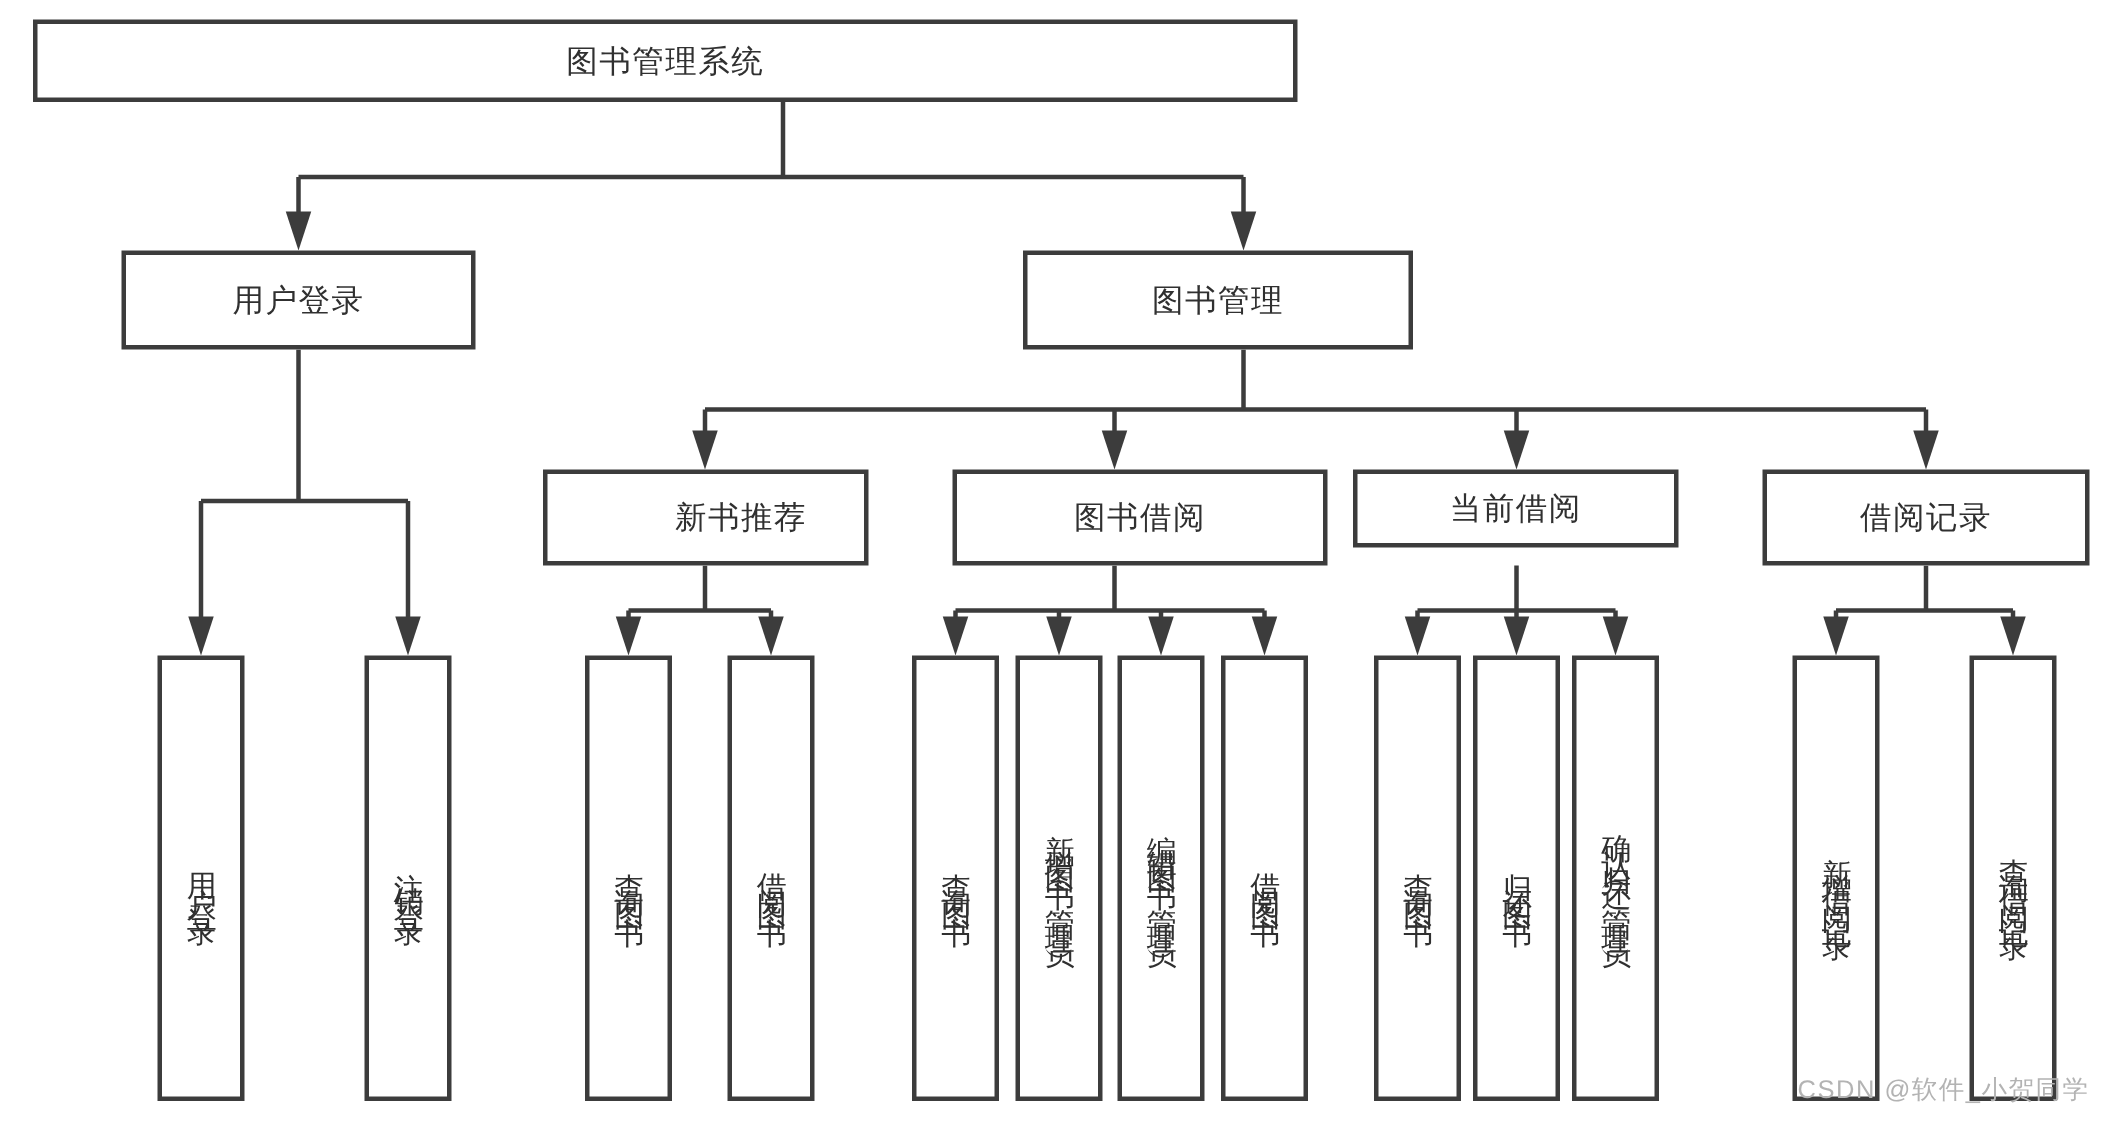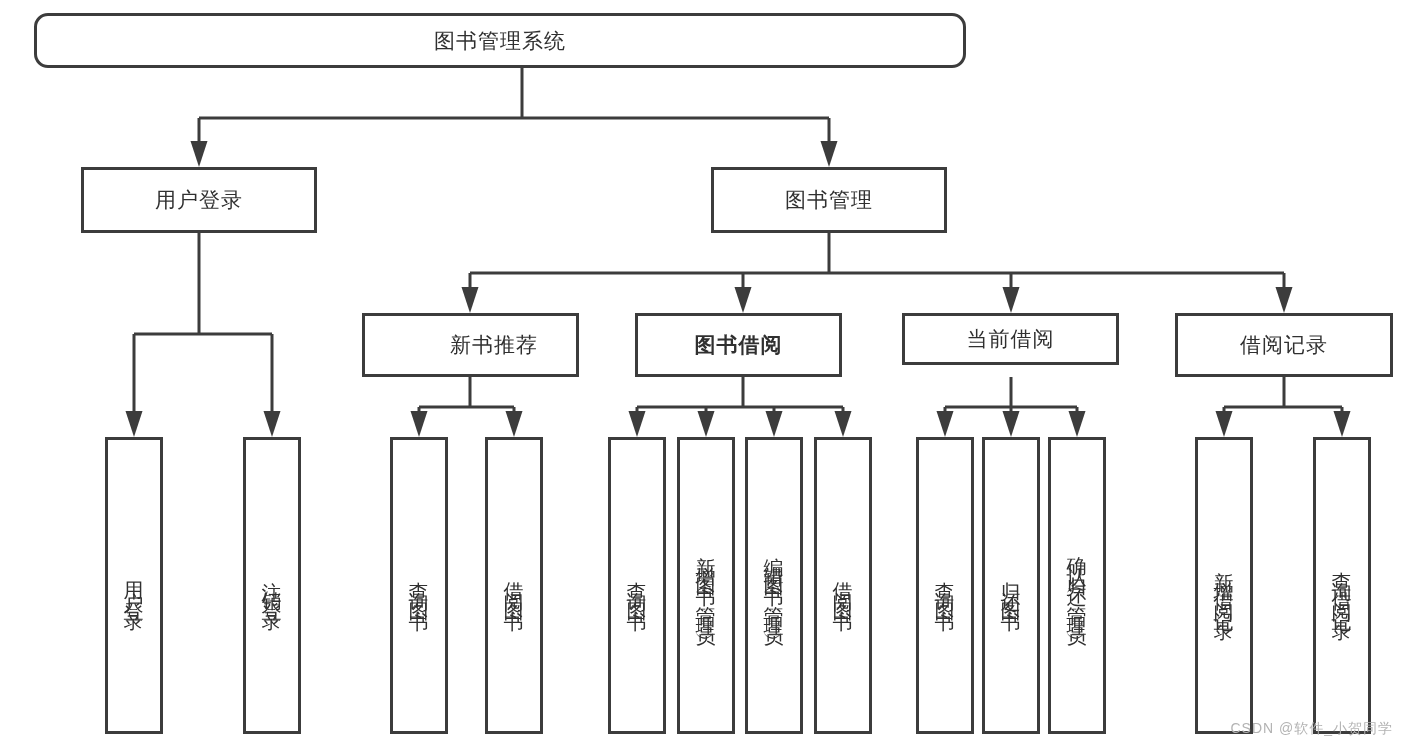--- a/index.html
+++ b/index.html
@@ -13,21 +13,21 @@
     display:flex;align-items:center;justify-content:center;
     color:#303030;font-size:21px;letter-spacing:1px;white-space:nowrap;
   }
   .vnode{font-size:20px;letter-spacing:0;}
   .vnode .vtext{
     writing-mode:vertical-rl;text-orientation:mixed;
     letter-spacing:10px;line-height:1;white-space:pre;
   }
   #watermark{
     position:absolute;right:12px;bottom:9px;
-    font-size:14px;color:#b3b3b3;letter-spacing:1px;
+    font-size:17px;color:#b3b3b3;letter-spacing:1px;
   }
 </style>
 </head>
 <body>
 
 <div id="stage">
 
   <svg id="wires" viewBox="0 0 1405 747" xmlns="http://www.w3.org/2000/svg">
     <defs>
       <polygon id="ah" points="-8.5,-26 8.5,-26 0,0" fill="#3c3c3c"></polygon>
@@ -64,27 +64,27 @@
       <use href="#ah" x="774" y="437"></use>
         <use href="#ah" x="843" y="437"></use>
       <use href="#ah" x="945" y="437"></use>
         <use href="#ah" x="1011" y="437"></use>
       <use href="#ah" x="1077" y="437"></use>
       <use href="#ah" x="1224" y="437"></use>
         <use href="#ah" x="1342" y="437"></use>
     </g>
   </svg>
 
-  <div class="node" style="left:34px;top:13px;width:932px;height:55px;border-radius:14px;">图书管理系统</div>
+  <div class="node" style="left:22px;top:13px;width:843px;height:55px;">图书管理系统</div>
 
   <div class="node" style="left:81px;top:167px;width:236px;height:66px;">用户登录</div>
-  <div class="node" style="left:711px;top:167px;width:236px;height:66px;">图书管理</div>
+  <div class="node" style="left:682px;top:167px;width:260px;height:66px;">图书管理</div>
 
   <div class="node" style="left:362px;top:313px;width:217px;height:64px;padding-left:47px;">新书推荐</div>
-  <div class="node" style="left:635px;top:313px;width:207px;height:64px;font-weight:bold;">图书借阅</div>
+  <div class="node" style="left:635px;top:313px;width:250px;height:64px;">图书借阅</div>
   <div class="node" style="left:902px;top:313px;width:217px;height:52px;">当前借阅</div>
   <div class="node" style="left:1175px;top:313px;width:218px;height:64px;">借阅记录</div>
 
   <div class="node vnode" style="left:105px;top:437px;width:58px;height:297px;">
     <span class="vtext">用户登录</span>
   </div>
   <div class="node vnode" style="left:243px;top:437px;width:58px;height:297px;">
     <span class="vtext">注销登录</span>
   </div>
 

